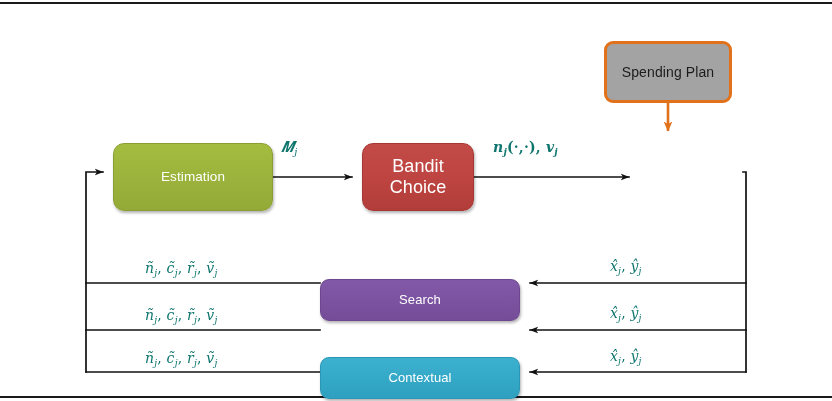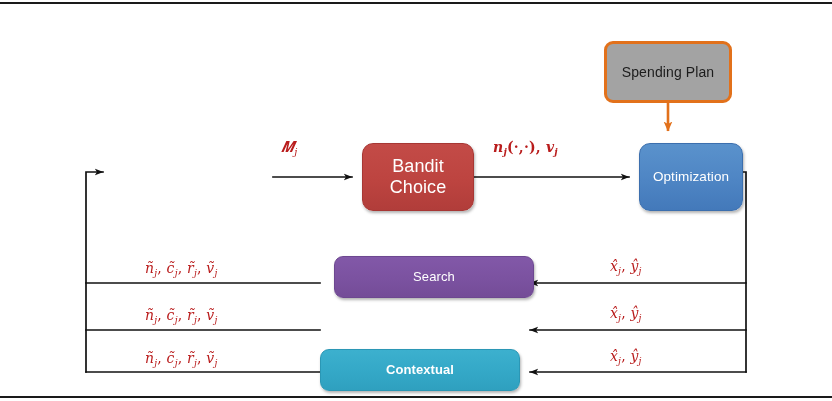--- a/index.html
+++ b/index.html
@@ -83,40 +83,38 @@
     box-shadow: none;
   }
   .channel {
     left: 320px;
     width: 200px;
     height: 42px;
     font-size: 13px;
     border-radius: 9px;
   }
   #node-search {
-    top: 256px;
+    top: 279px;
     background: linear-gradient(180deg, #8258a8 0%, #7b52a0 55%, #744c97 100%);
     border: 1px solid #6d4890;
-    margin-left: 14px;
   }
   #node-social {
     top: 309px;
     background: linear-gradient(180deg, #f4961e 0%, #f08c1a 55%, #e88417 100%);
     border: 1px solid #dd7c14;
   }
   #node-contextual {
-    top: 349px;
+    top: 357px;
     background: linear-gradient(180deg, #3cb0ce 0%, #34a8c7 55%, #2fa0bf 100%);
     border: 1px solid #2b97b5;
-    font-weight: bold;
   }
 
   .mlabel {
     position: absolute;
-    color: #b91c1c;
+    color: #0f766e;
     font-family: "DejaVu Serif", "Liberation Serif", serif;
     font-style: italic;
     font-size: 14px;
     white-space: nowrap;
     letter-spacing: 0.2px;
   }
   .mlabel sub {
     font-size: 0.66em;
     font-style: italic;
     vertical-align: -0.28em;
@@ -166,29 +164,29 @@
 
     <g stroke="#e2711b" stroke-width="2.6" fill="none" stroke-linecap="butt">
       <path d="M668,103 L668,131" marker-end="url(#arrowOrange)"></path>
     </g>
   </svg>
 
   <div class="node" id="node-spending">
     <span class="node-label">Spending Plan</span>
   </div>
 
+  <div class="node" id="node-estimation">
+    <span class="node-label">Estimation</span>
+  </div>
 
   <div class="node" id="node-bandit">
     <span class="node-label">Bandit
 Choice</span>
   </div>
 
-  <div class="node" id="node-optimization">
-    <span class="node-label">Optimization</span>
-  </div>
 
   <div class="node channel" id="node-search">
     <span class="node-label">Search</span>
   </div>
   <div class="node channel" id="node-contextual">
     <span class="node-label">Contextual</span>
   </div>
 
   <div class="mlabel" id="lbl-m"><span class="up" style="font-family:'DejaVu Serif',serif;font-style:italic;">𝑴</span><sub>j</sub></div>
 

